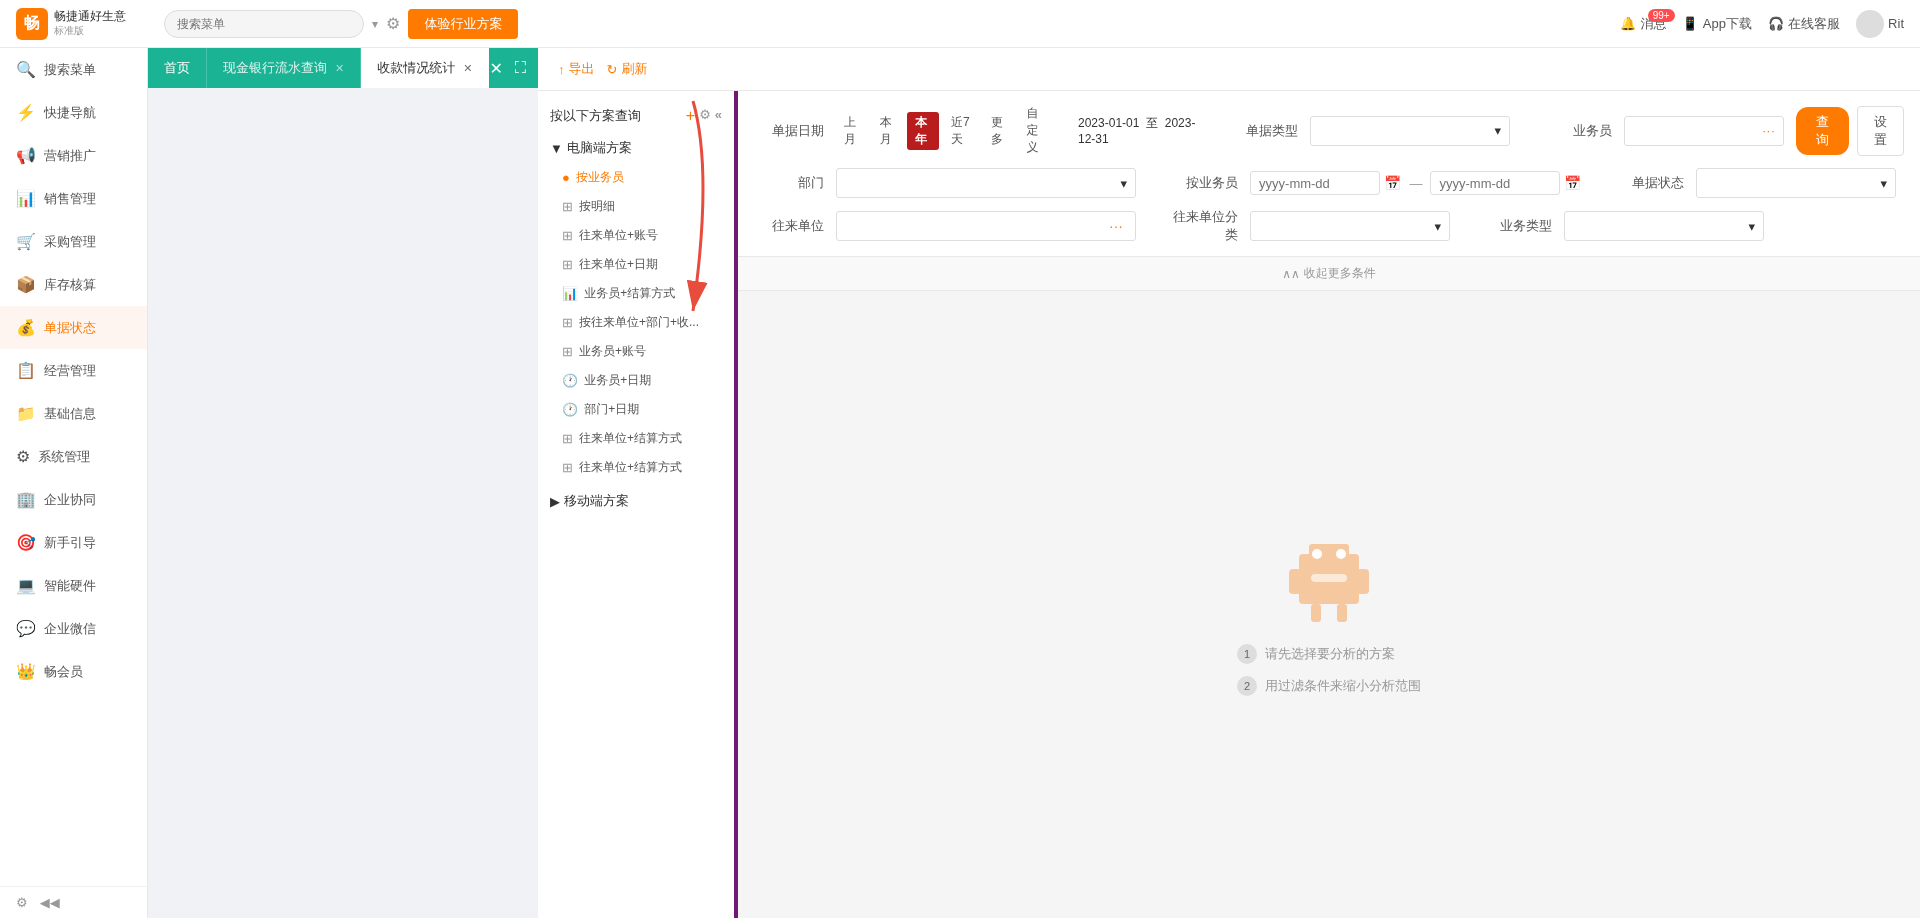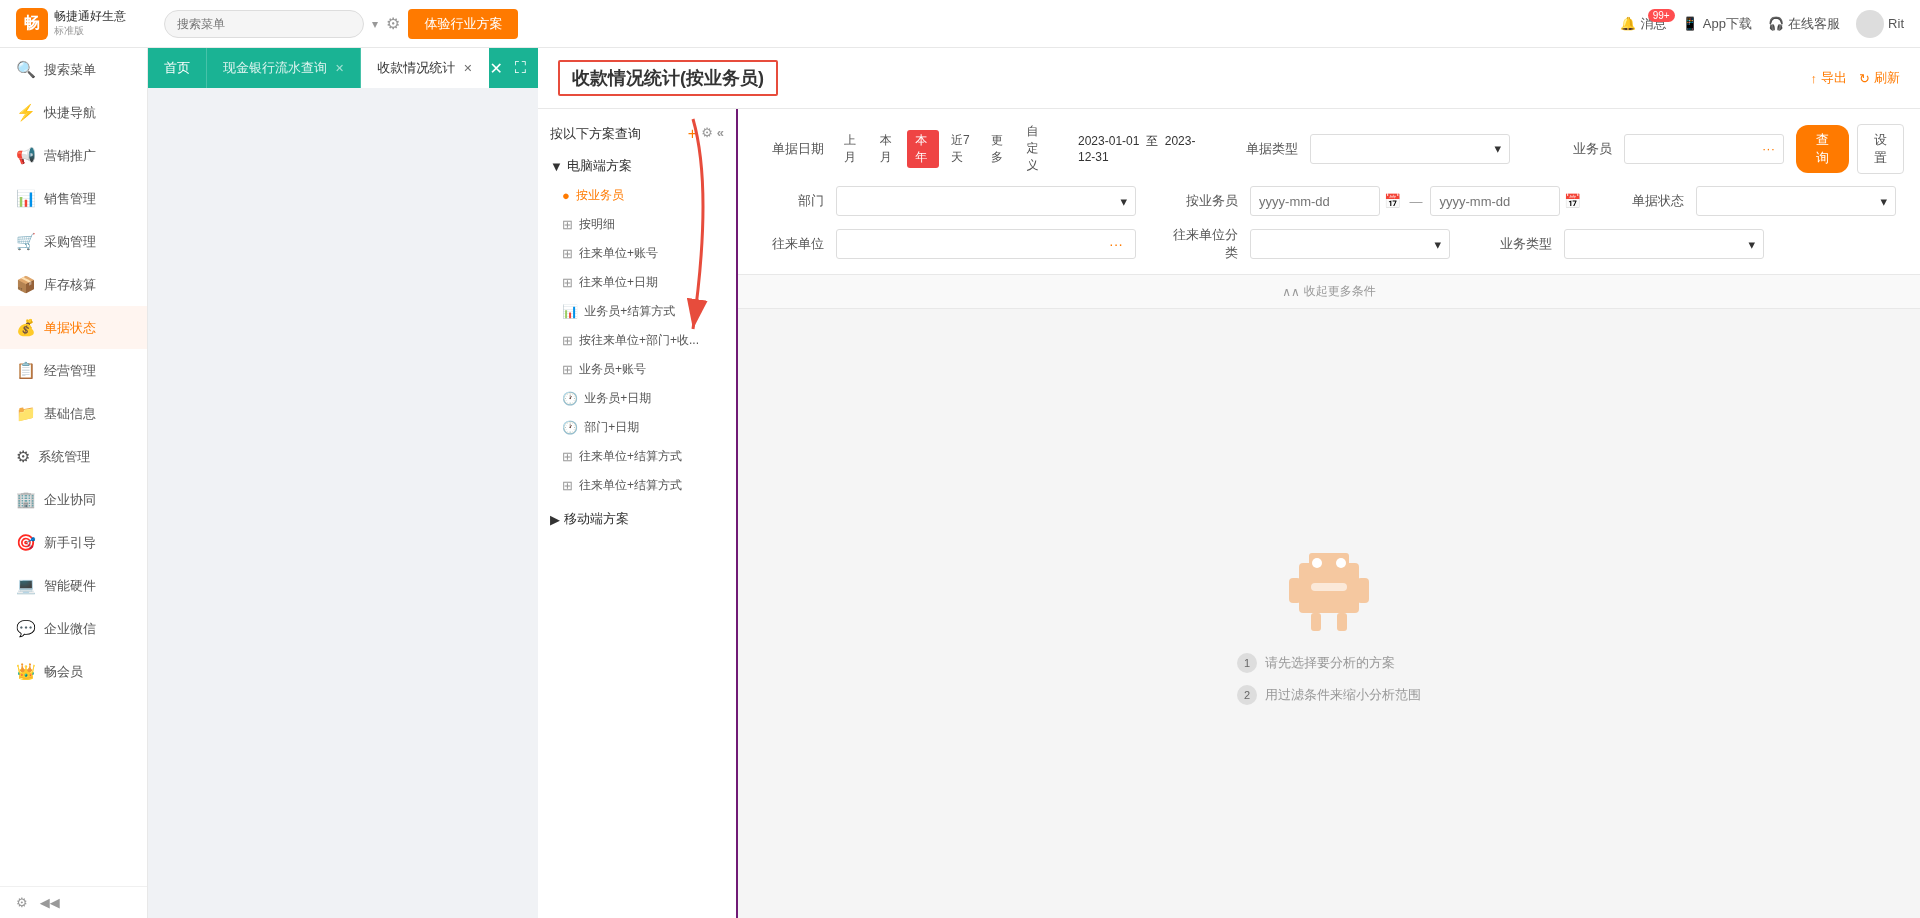--- a/index.html
+++ b/index.html
@@ -233,21 +233,21 @@
     .body-layout {
       display: flex;
       flex: 1;
       overflow: hidden;
     }
 
     
     .left-panel {
       width: 200px;
       background: #fff;
-      border-right: 2px solid #701a75;
+      border-right: 4px solid #701a75;
       flex-shrink: 0;
       overflow-y: auto;
       padding: 8px 0;
     }
     .left-panel-header {
       display: flex;
       align-items: center;
       padding: 8px 12px;
       gap: 6px;
       font-size: 13px;
@@ -315,22 +315,23 @@
       margin-right: 8px;
     }
     .date-tab {
       padding: 2px 8px;
       border-radius: 3px;
       cursor: pointer;
       font-size: 12px;
       color: #555;
     }
     .date-tab.active {
-      background: #ef4444;
+      background: #b91c1c;
       color: white;
+      font-weight: bold;
     }
     .date-range-text {
       font-size: 12px;
       color: #333;
     }
     .filter-select {
       height: 30px;
       border: 1px solid #ddd;
       border-radius: 3px;
       padding: 0 8px;
@@ -338,21 +339,21 @@
       color: #333;
       background: white;
       min-width: 120px;
       display: flex;
       align-items: center;
       justify-content: space-between;
       cursor: pointer;
       gap: 4px;
     }
     .filter-input {
-      height: 30px;
+      height: 24px;
       border: 1px solid #ddd;
       border-radius: 3px;
       padding: 0 8px;
       font-size: 13px;
       color: #999;
       background: white;
       min-width: 120px;
     }
     .filter-divider { color: #999; padding: 0 4px; }
     .query-btn {
@@ -580,23 +581,20 @@
       </div>
       <div class="tab-bar-right">
         <span class="tab-bar-right-btn">✕</span>
         <span class="tab-bar-right-btn">⛶</span>
       </div>
     </div>
 
     <div class="page-content">
 
       <div class="page-header">
-        <div class="page-title-box">
-          <span class="page-title">收款情况统计(按业务员)</span>
-        </div>
         <div class="page-actions">
           <div class="action-btn">
             <span>↑</span>
             <span>导出</span>
           </div>
           <div class="action-btn">
             <span>↻</span>
             <span>刷新</span>
           </div>
         </div>

